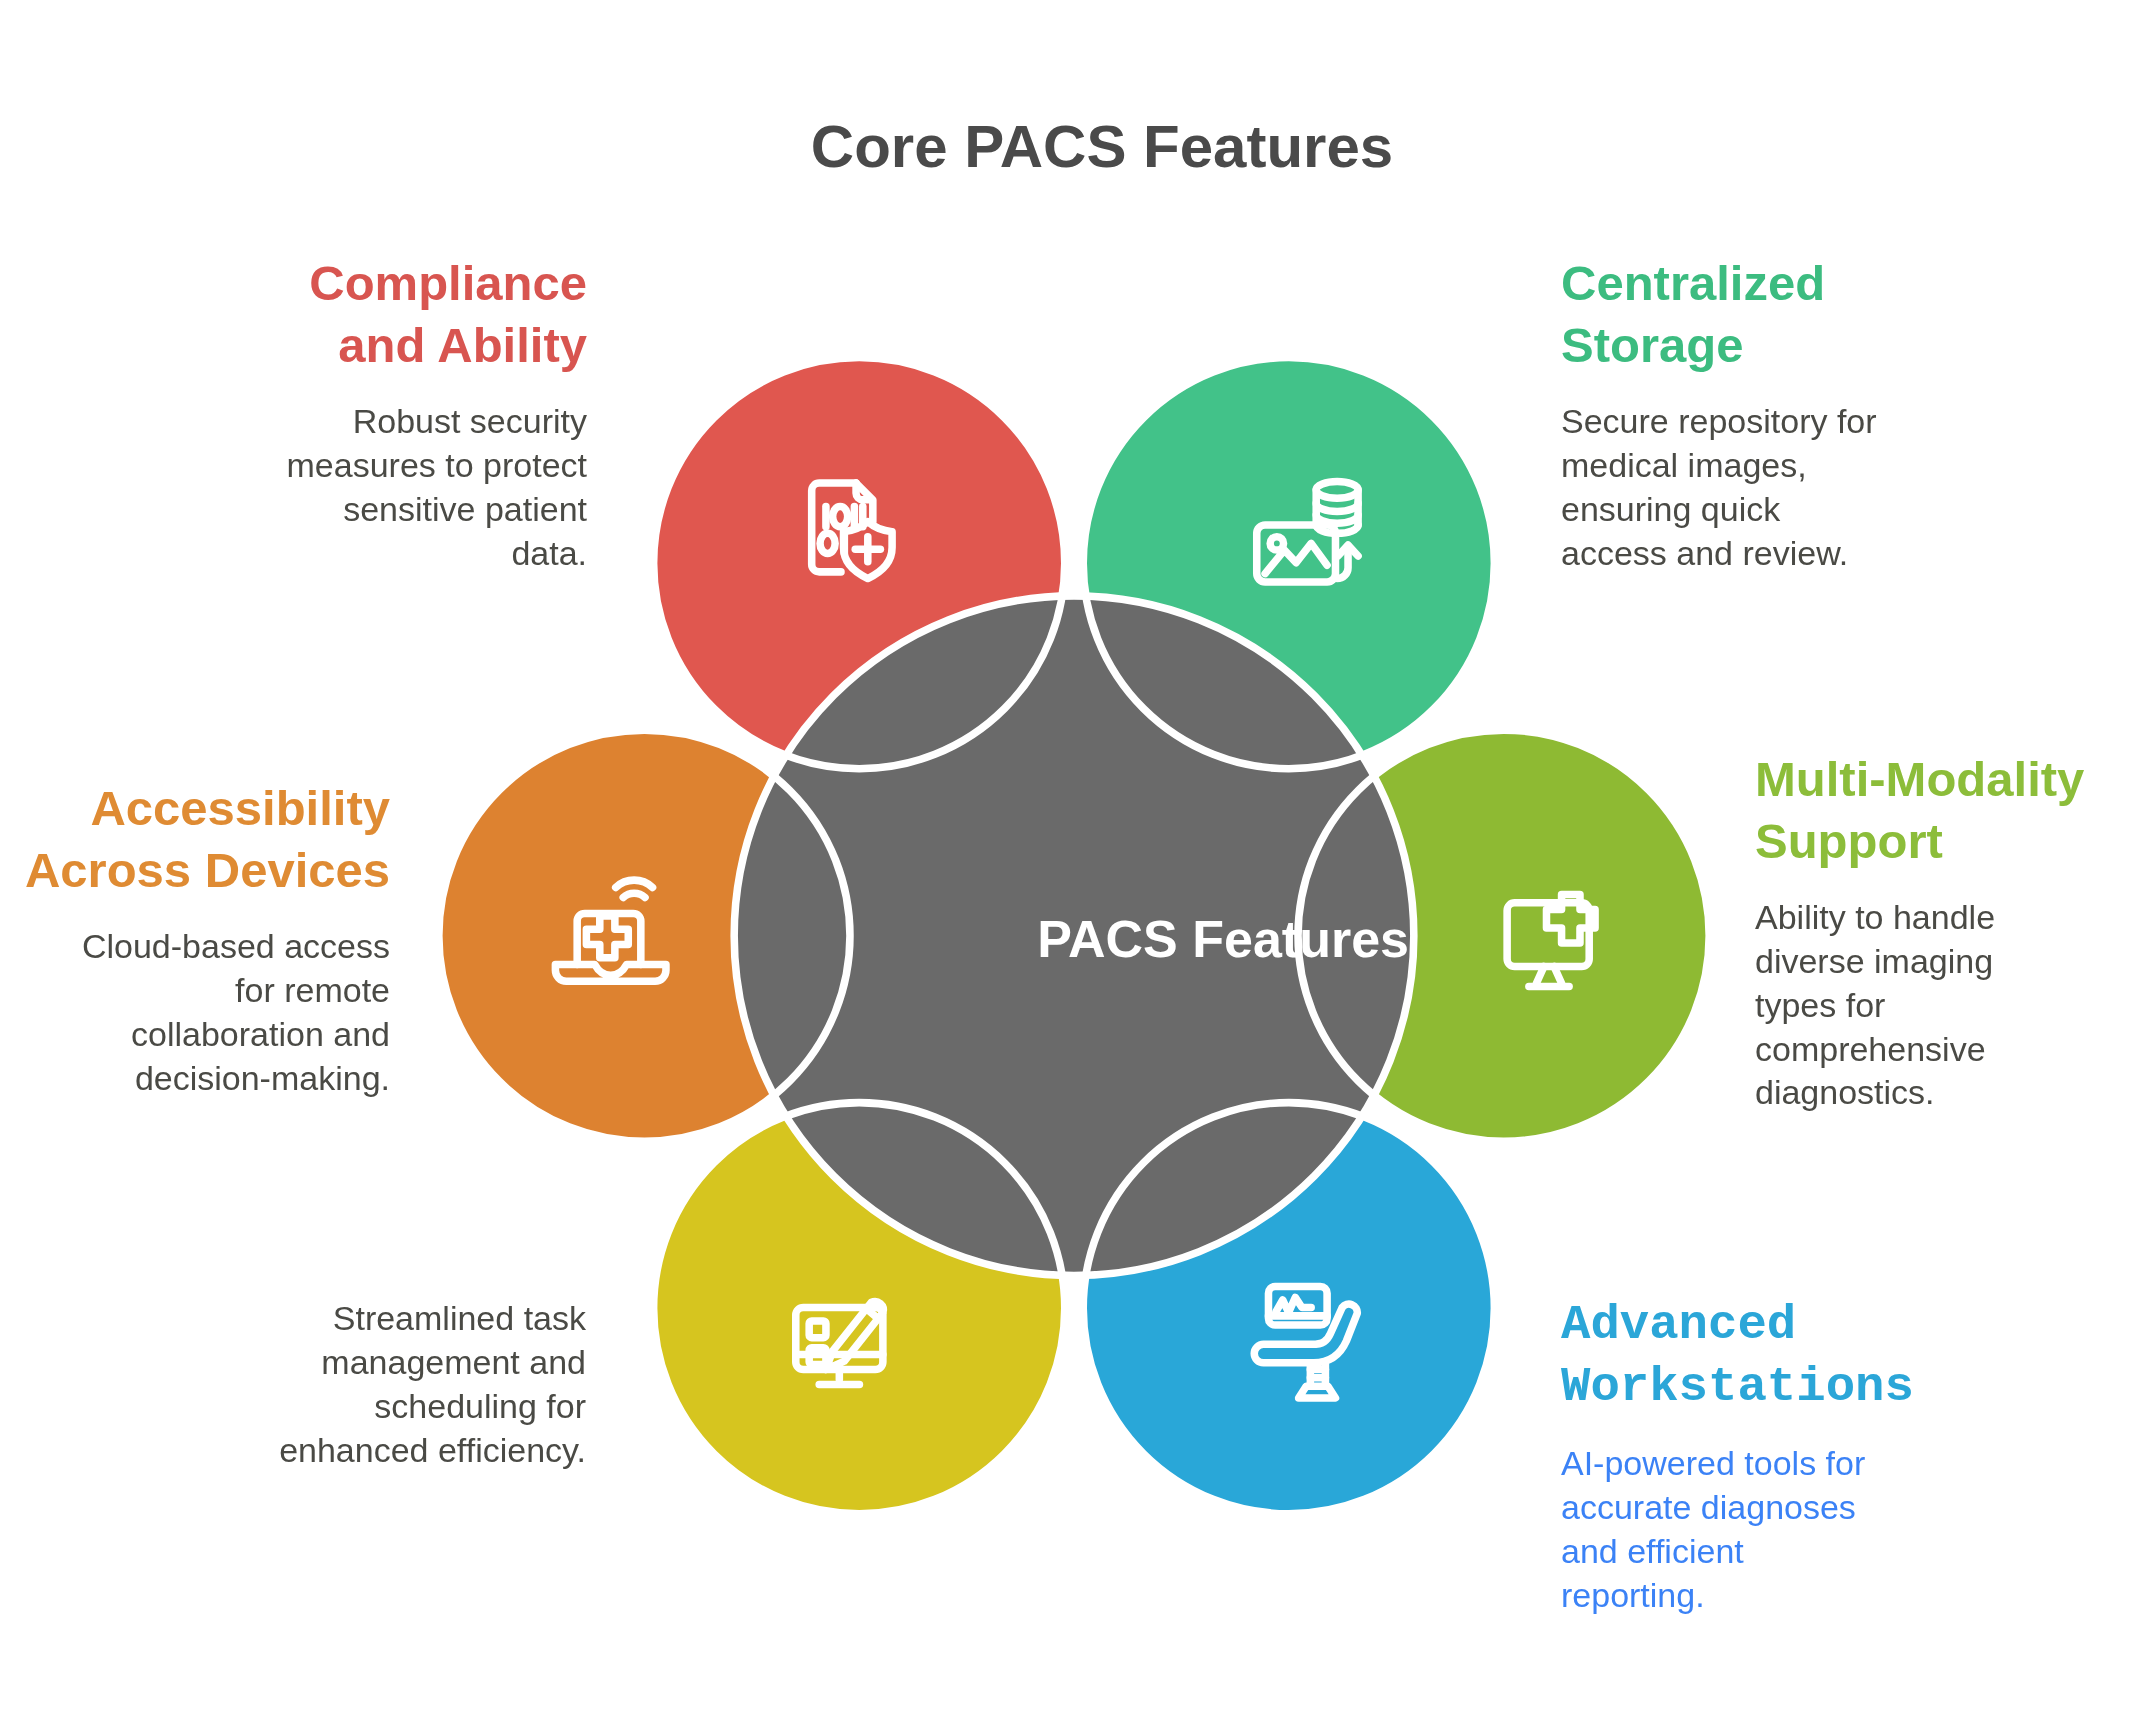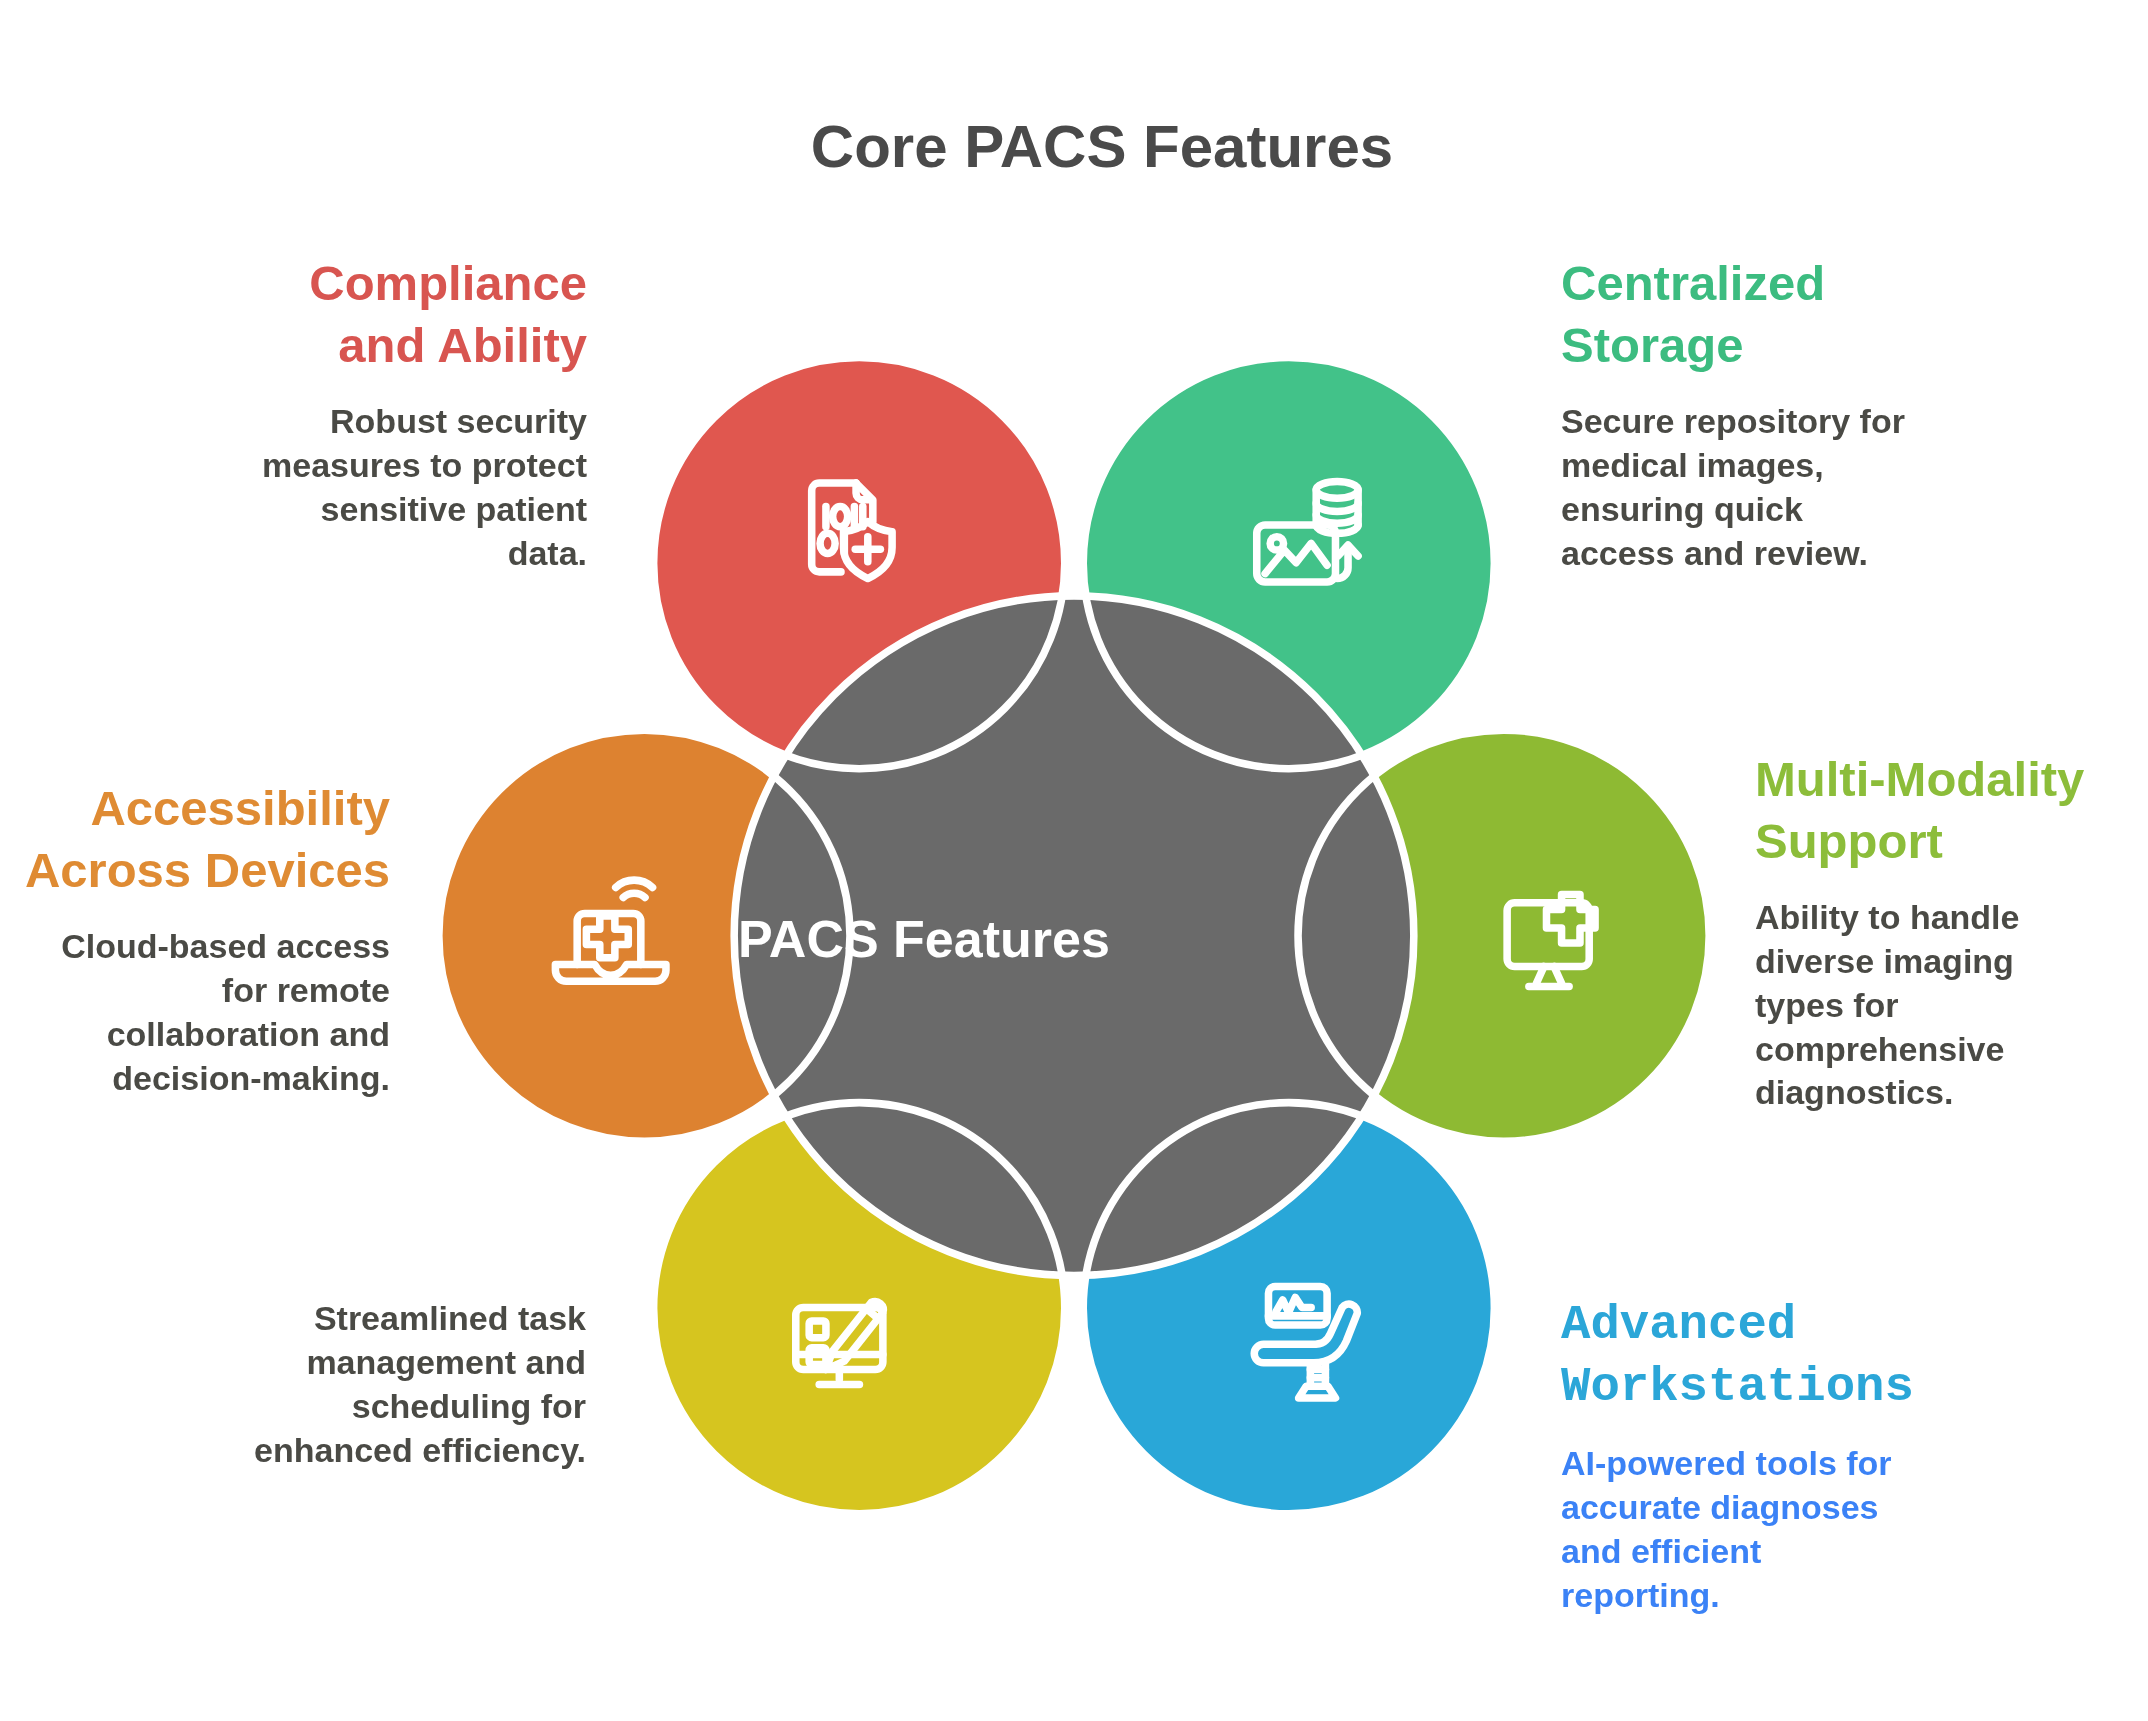--- a/index.html
+++ b/index.html
@@ -19,29 +19,29 @@
   #icon-accessibility{ left:542px;  top:864px; }
   #icon-multimodality{ left:1482px; top:866px; }
   #icon-worklist     { left:774px;  top:1274px; }
   #icon-advanced     { left:1240px; top:1274px; }
   .icon-svg path, .icon-svg ellipse, .icon-svg rect, .icon-svg polyline, .icon-svg circle {
     fill:none; stroke:#ffffff; stroke-width:9; stroke-linecap:round; stroke-linejoin:round;
   }
   .icon-svg .dot { stroke:none; }
   #center-label {
     position:absolute; left:738px; top:908px; width:671px;
-    text-align:left; font-size:52px; font-weight:bold; line-height:1.2;
+    text-align:right; font-size:52px; font-weight:bold; line-height:1.2;
   }
   .feature { position:absolute; width:453px; }
   .feature .f-title {
     font-size:49px; font-weight:bold; line-height:1.27;
     white-space:pre-line; margin:0 0 23.5px 0;
   }
   .feature .f-desc {
-    font-size:34px; line-height:1.29; white-space:pre-line; margin:0;font-weight:bold;
+    font-size:34px; line-height:1.29; white-space:pre-line; margin:0;
   }
   .align-right { text-align:right; }
   .align-left  { text-align:left; }
   #f-compliance    { top:252px;  right:1561px; }
   #f-centralized   { top:252px;  left:1561px;  }
   #f-accessibility { top:777px;  right:1758px; }
   #f-multimodality { top:748px;  left:1755px;  }
   #f-worklist      { top:1297px; right:1562px; }
   #f-advanced      { top:1294px; left:1561px;  }
 </style>

